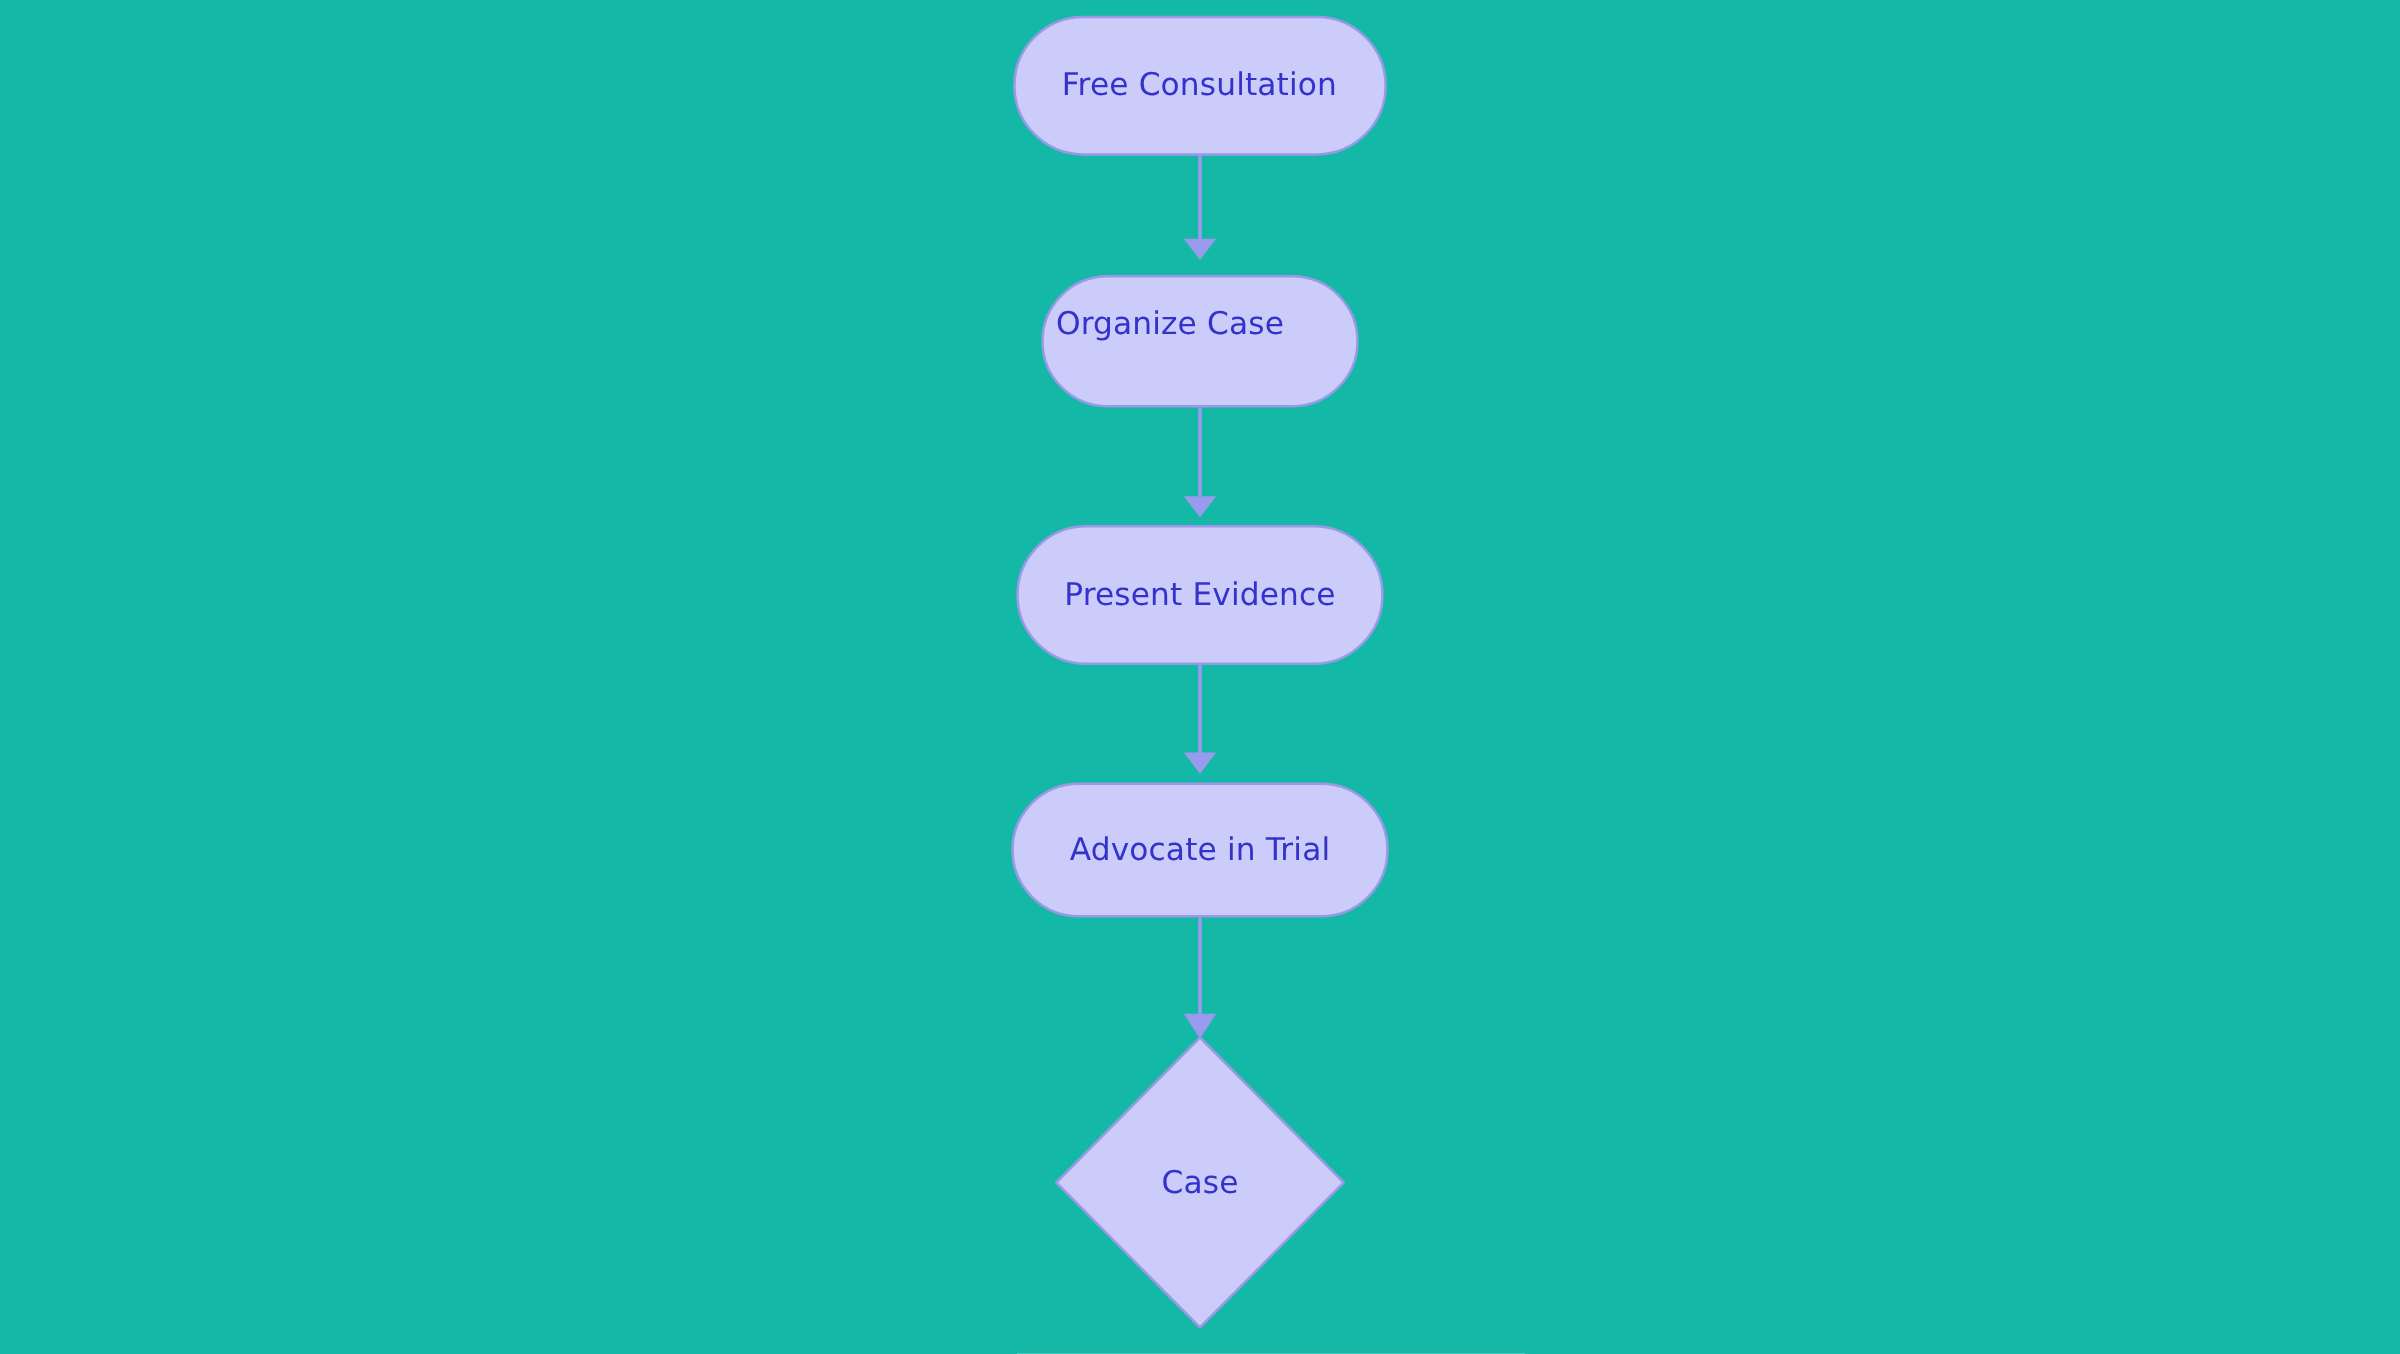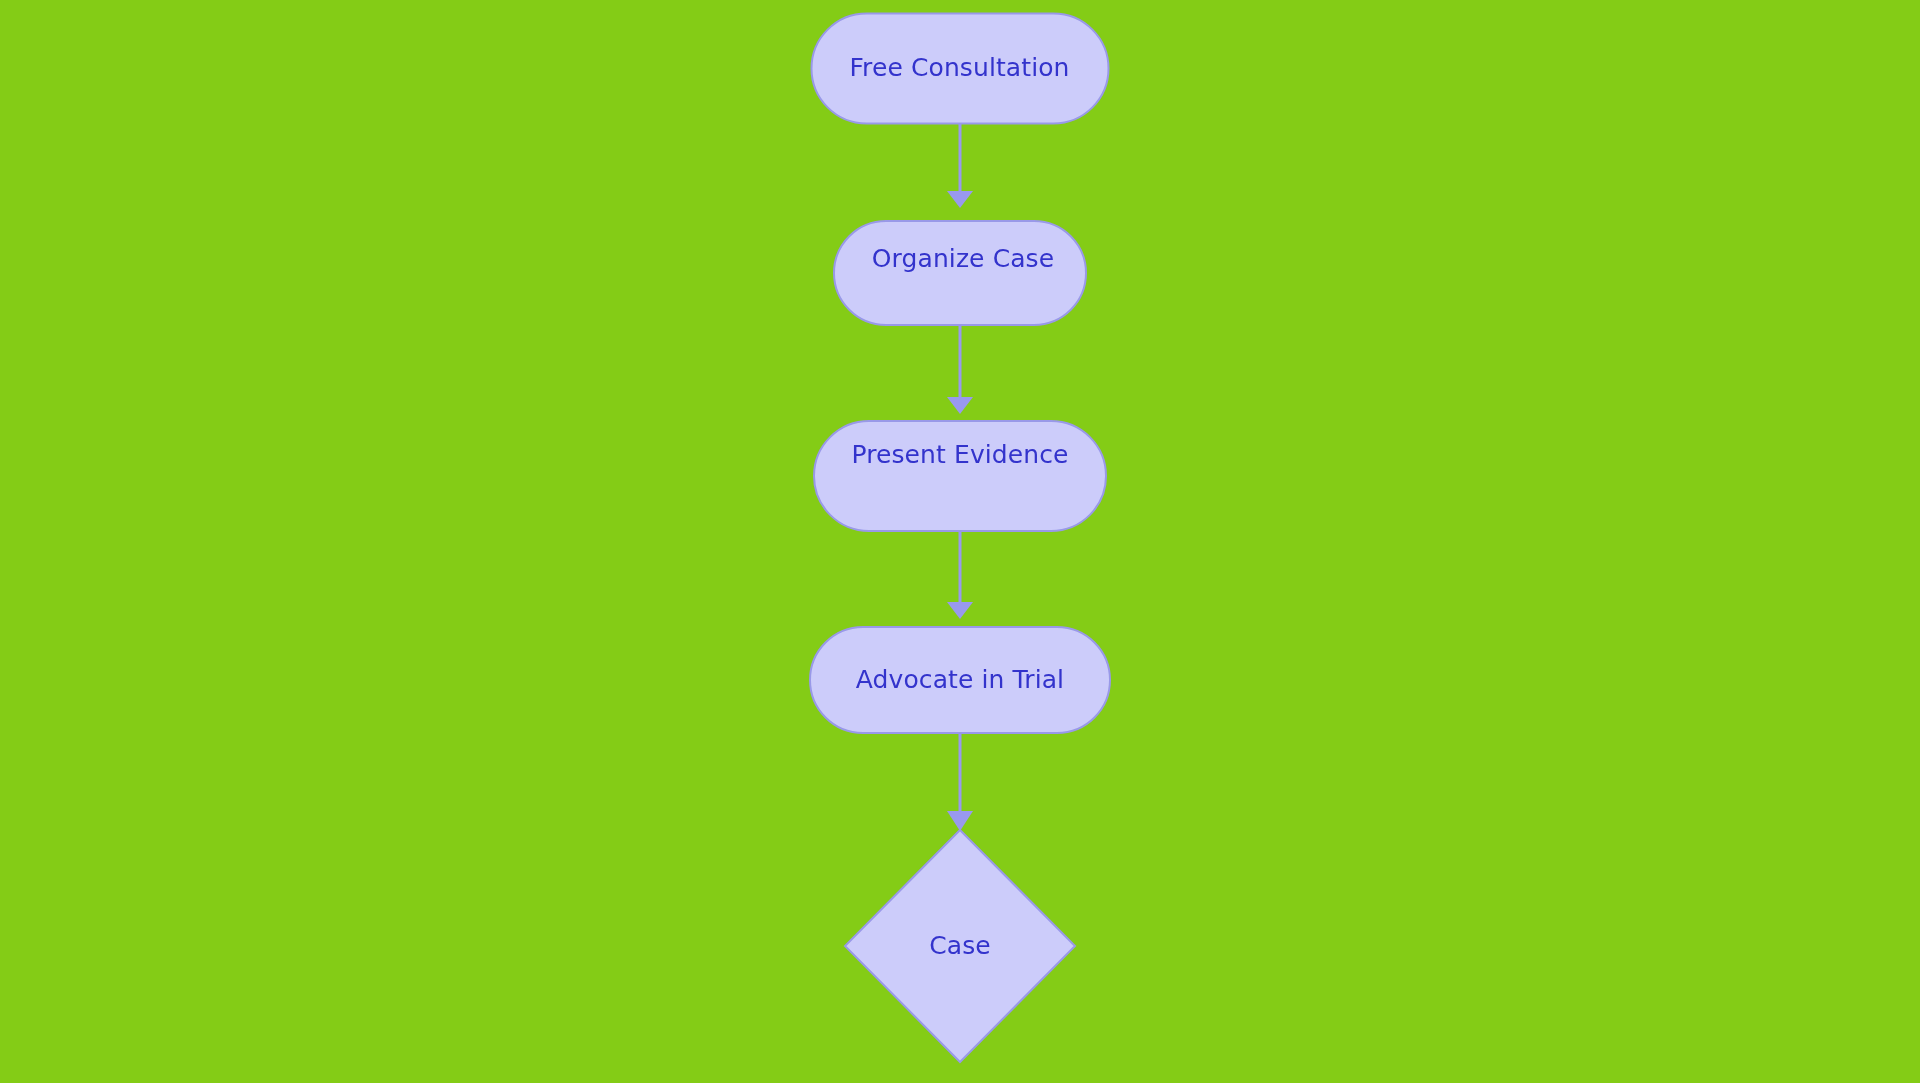--- a/index.html
+++ b/index.html
@@ -12,21 +12,21 @@
     width: 1920px;
     height: 1083px;
     overflow: hidden;
     font-family: "DejaVu Sans", "Liberation Sans", sans-serif;
   }
 
   #flow-canvas {
     position: relative;
     width: 1920px;
     height: 1083px;
-    background: #84cc16;
+    background: #14b8a6;
   }
 
   #flow-svg {
     position: absolute;
     top: 0;
     left: 0;
     width: 1920px;
     height: 1083px;
     display: block;
   }
@@ -90,25 +90,25 @@
 
       <polygon points="960,830 1075,946 960,1062 845,946" fill="#ccccfa" stroke="#9999e8" stroke-width="2"></polygon>
 
     </g>
   </svg>
 
   <div class="node-label" style="left:811px; top:13px; width:297px; height:110px;">
     <span>Free Consultation</span>
   </div>
 
-  <div class="node-label" style="left:837px; top:221px; width:252px; height:76px;">
+  <div class="node-label" style="left:810px; top:221px; width:252px; height:76px;">
     <span>Organize Case</span>
   </div>
 
-  <div class="node-label" style="left:814px; top:400px; width:292px; height:110px;">
+  <div class="node-label" style="left:814px; top:421px; width:292px; height:110px;">
     <span>Present Evidence</span>
   </div>
 
   <div class="node-label" style="left:810px; top:627px; width:300px; height:106px;">
     <span>Advocate in Trial</span>
   </div>
 
   <div class="node-label" style="left:845px; top:830px; width:230px; height:232px;">
     <span>Case</span>
   </div>

